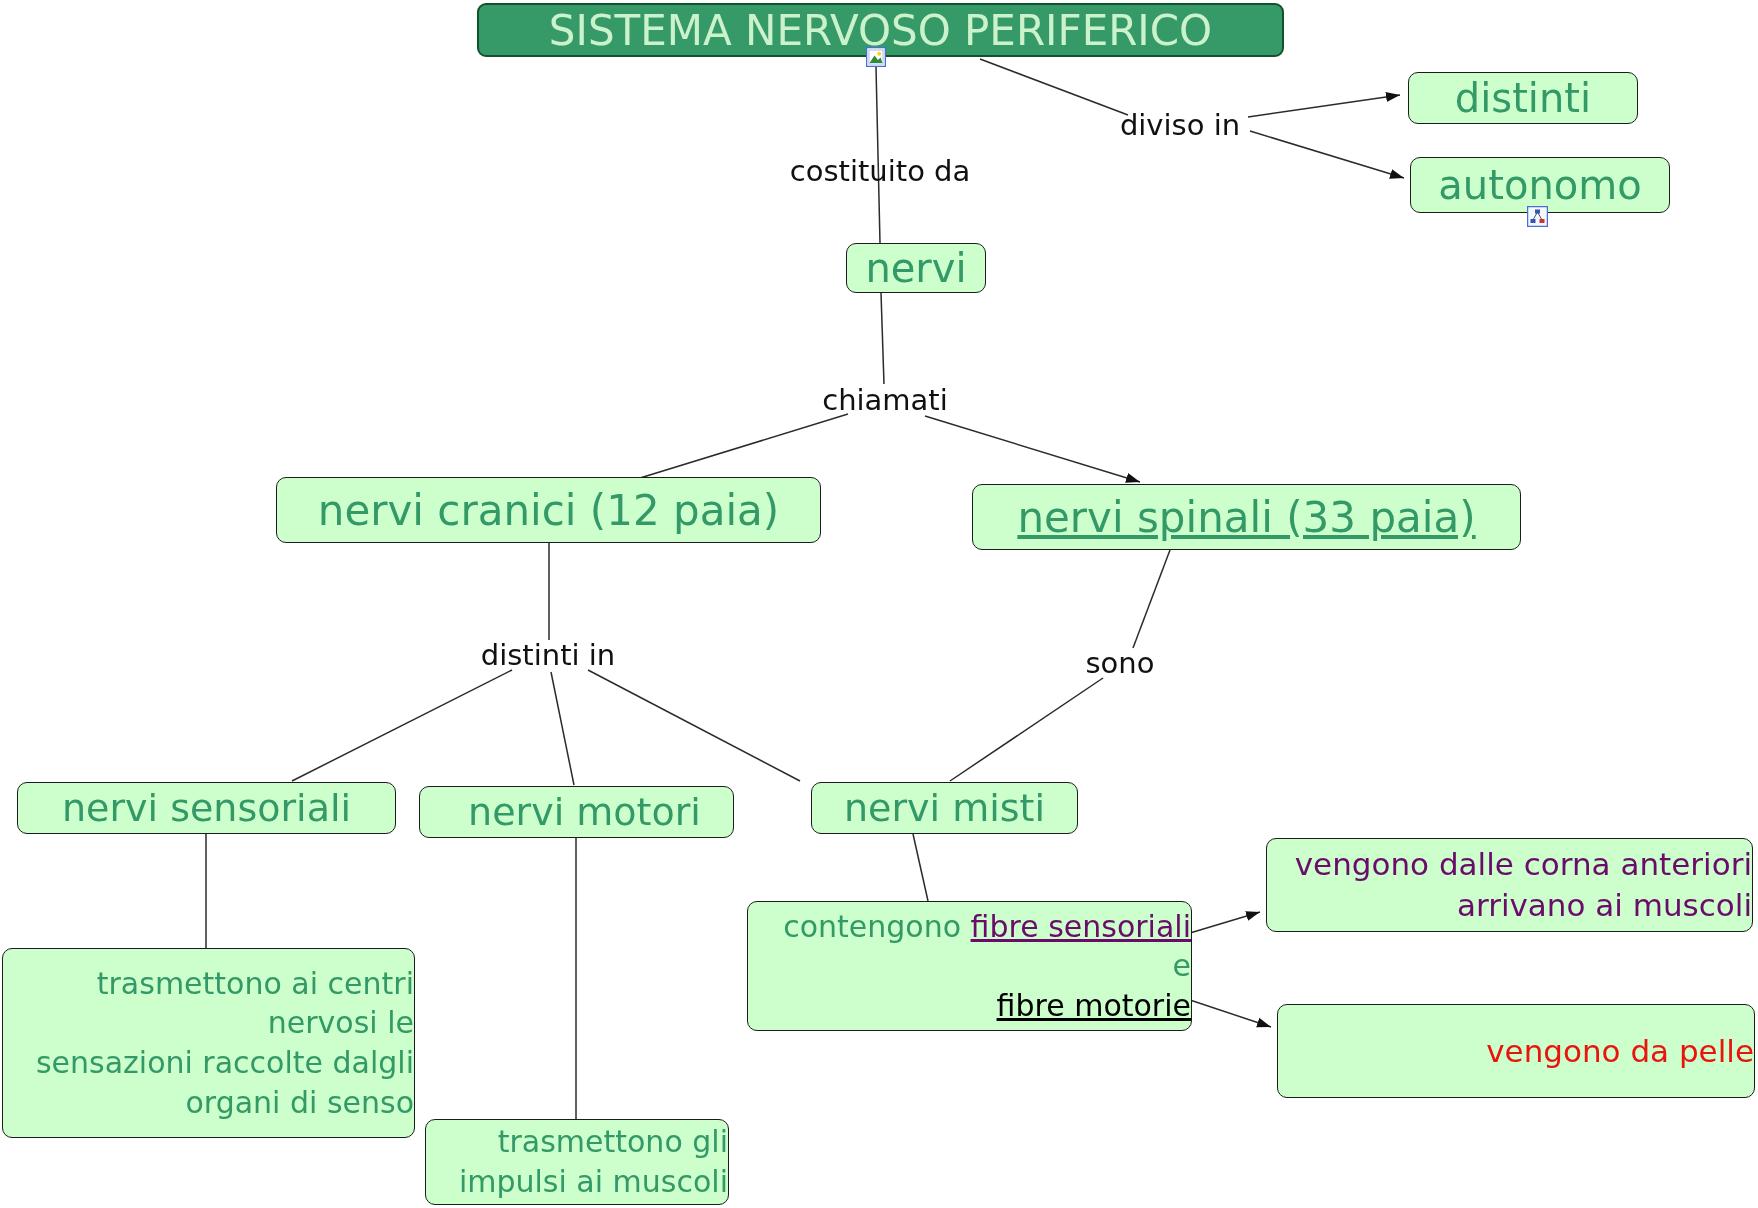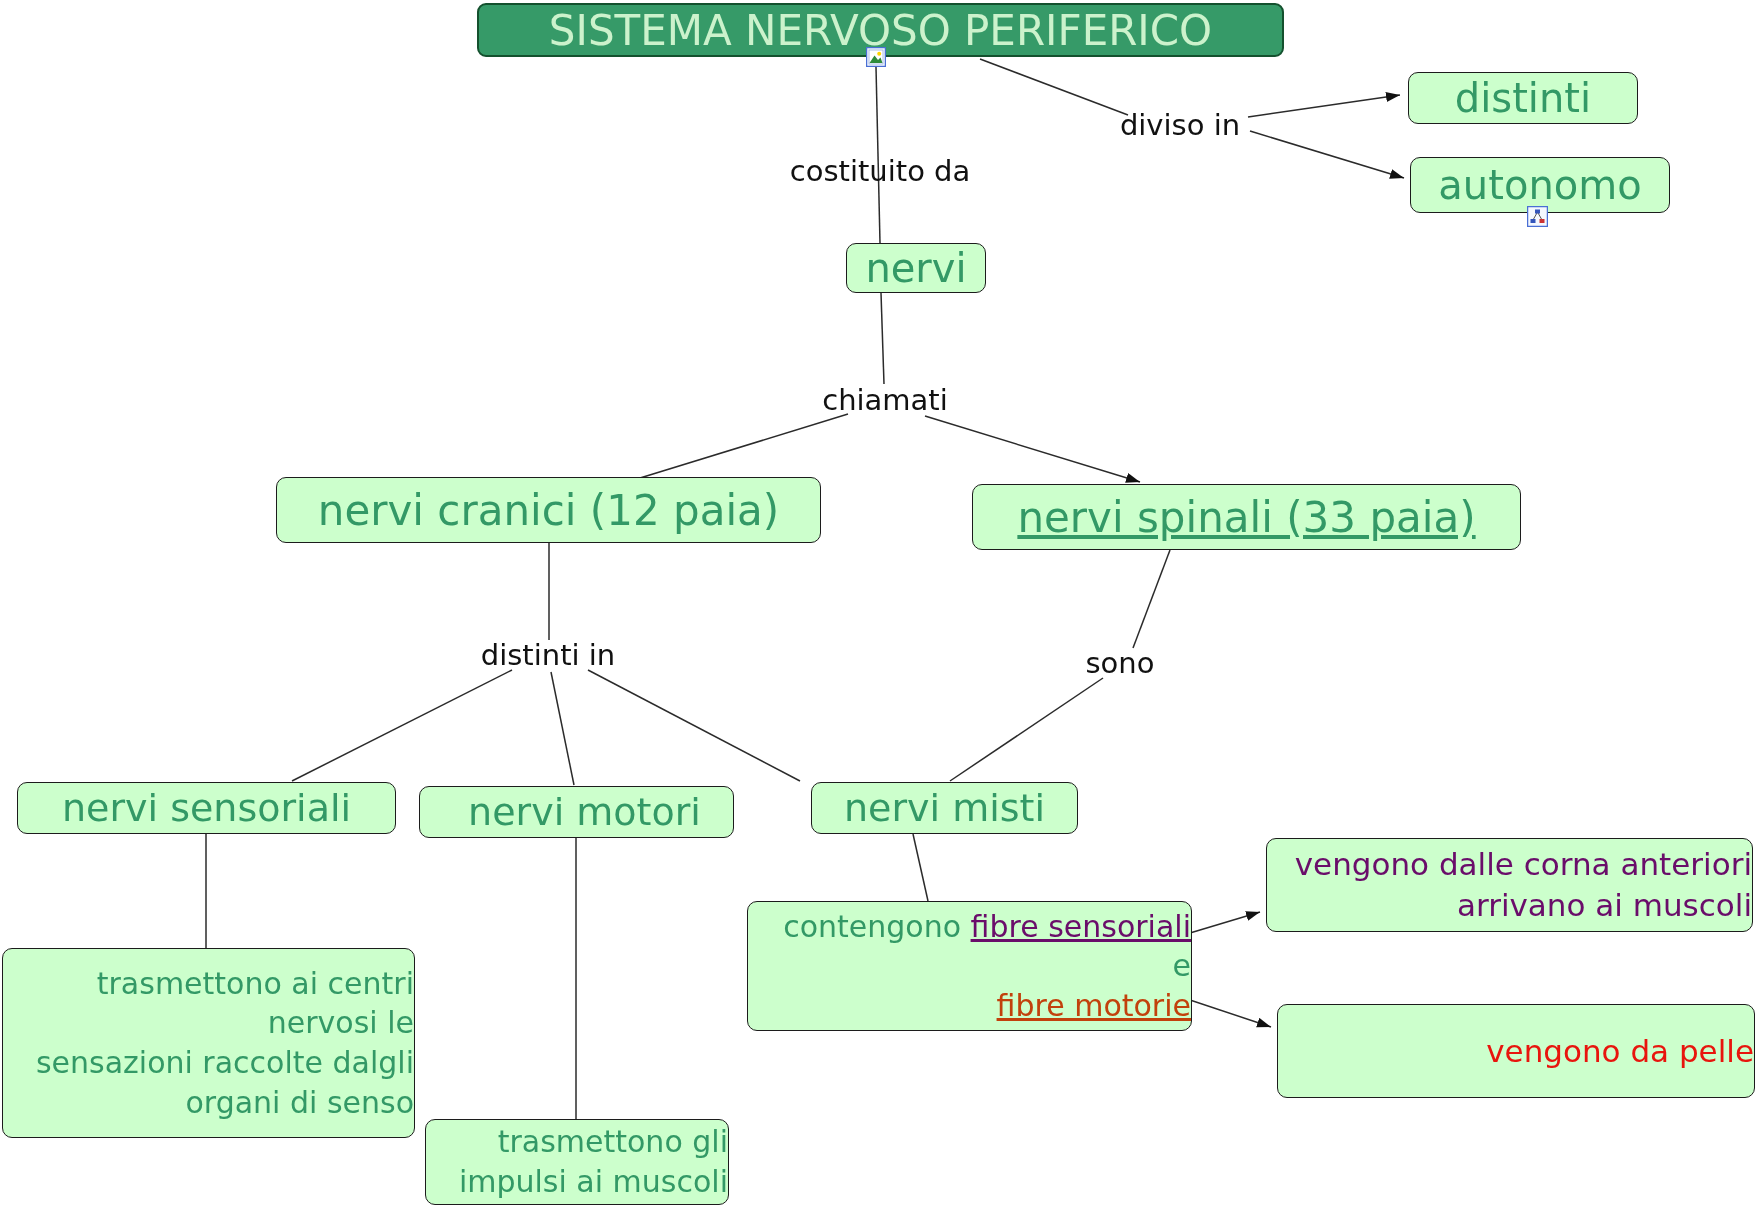--- a/index.html
+++ b/index.html
@@ -18,21 +18,21 @@
     background:#369a68;border:2px solid #14512e;color:#ccf2cc;
     border-radius:9px;
   }
   .phrase{
     position:absolute;z-index:2;color:#111111;font-size:29px;
     transform:translate(-50%,-50%);white-space:nowrap;
   }
   .multiline{white-space:normal;flex-direction:column;line-height:1.32;align-items:flex-end;}
   .u{text-decoration:underline;}
   .purple-text{color:#6a0d6a;}
-  .red-text{color:#c2410c;}
+  .red-text{color:#000000;}
   .res-icon{
     position:absolute;z-index:3;display:block;
   }
 </style>
 </head>
 <body>
 
 <div id="canvas">
 
   <svg id="connectors" width="1758" height="1208" viewBox="0 0 1758 1208">

